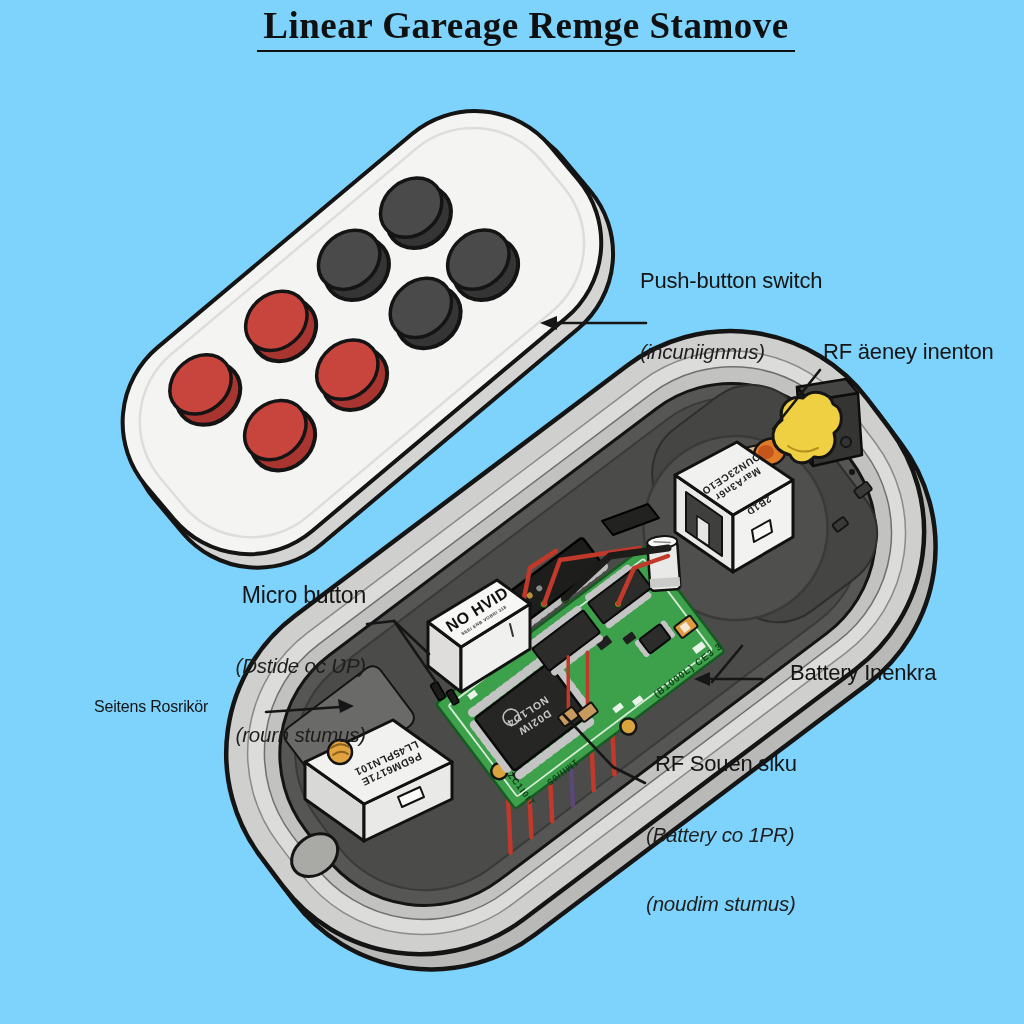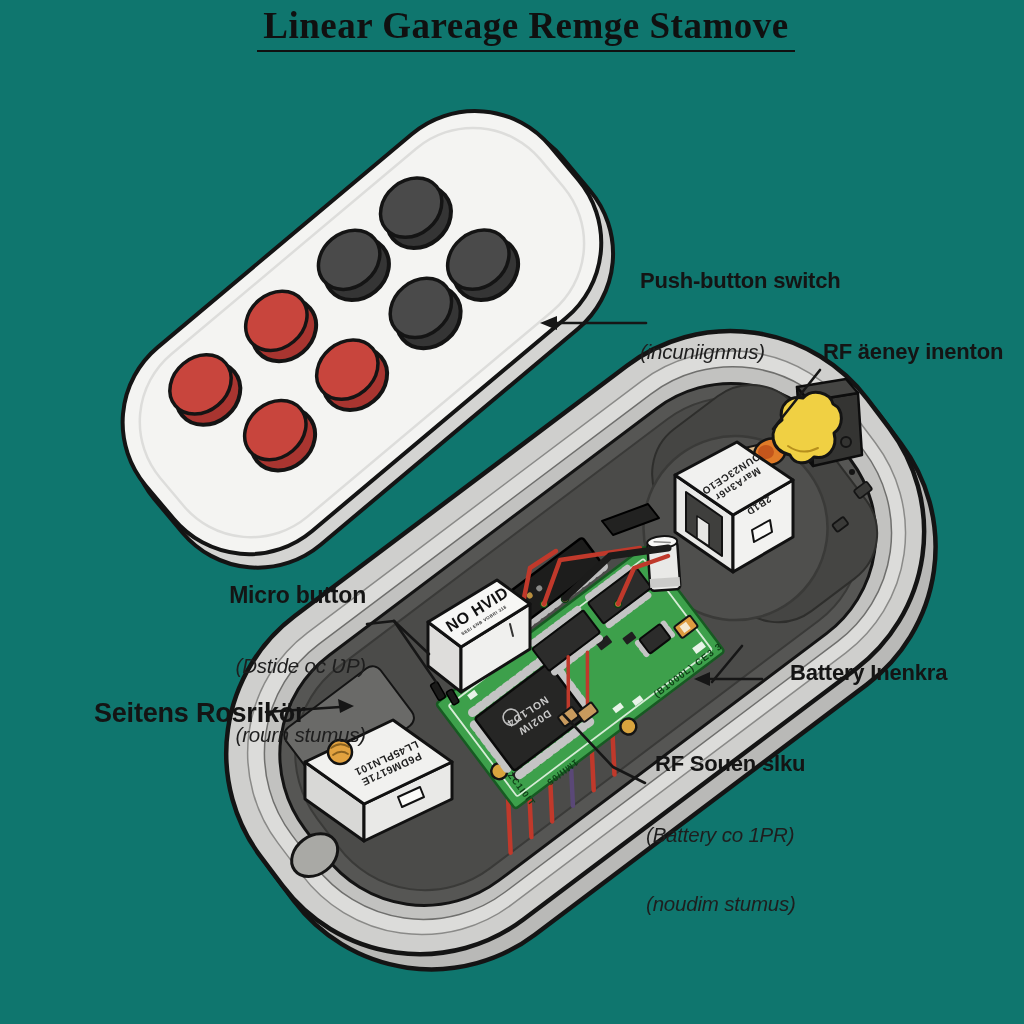--- a/index.html
+++ b/index.html
@@ -1,24 +1,24 @@
 <!DOCTYPE html>
 <html><head>
 <meta charset="utf-8">
 <style>
   html,body{margin:0;padding:0;background:#ffffff;}
-  #stage{position:relative;width:1024px;height:1024px;background:#0f766e;overflow:hidden;
+  #stage{position:relative;width:1024px;height:1024px;background:#7dd3fc;overflow:hidden;
          font-family:"Liberation Sans", sans-serif;color:#151515;}
   #title-wrap{position:absolute;top:4px;left:0;width:100%;text-align:center;transform:translateX(14px);}
   #title-wrap span{display:inline-block;font-family:"Liberation Serif", serif;font-weight:bold;
          font-size:37px;letter-spacing:.5px;color:#101010;border-bottom:2.5px solid #101010;
          padding:0 6px 3px 6px;}
   svg{position:absolute;left:0;top:0;}
   .lbl{position:absolute;line-height:1.22;white-space:nowrap;}
-  .lbl .t{font-weight:bold;font-size:22px;letter-spacing:-0.2px;color:#141414;}
+  .lbl .t{font-weight:normal;font-size:22px;letter-spacing:-0.2px;color:#141414;}
   .lbl .s{font-style:italic;font-size:20.5px;color:#1e1e1e;letter-spacing:-0.2px;margin-top:44px;}
   .ra{text-align:right;}
   .ind{padding-left:9px;}
 </style>
 </head>
 <body>
 
 <div id="stage">
 
   <div id="title-wrap">
@@ -273,21 +273,21 @@
     <div class="t">RF äeney inenton</div>
   </div>
 
   <div class="lbl ra" style="right:658px; top:581px;">
     <div class="t" style="font-size:23px;">Micro button</div>
     <div class="s">(Dstide oc ƲP)</div>
     <div class="s">(rourn stumus)</div>
   </div>
 
   <div class="lbl" style="left:94px; top:697px;">
-    <div class="t" style="font-size:27px;">Seitens Rosrikör</div>
+    <div class="t" style="font-size:16px;">Seitens Rosrikör</div>
   </div>
 
   <div class="lbl" style="left:790px; top:660px;">
     <div class="t">Battery Inenkra</div>
   </div>
 
   <div class="lbl" style="left:646px; top:751px;">
     <div class="t ind">RF Souen slku</div>
     <div class="s">(Battery co 1PR)</div>
     <div class="s">(noudim stumus)</div>

